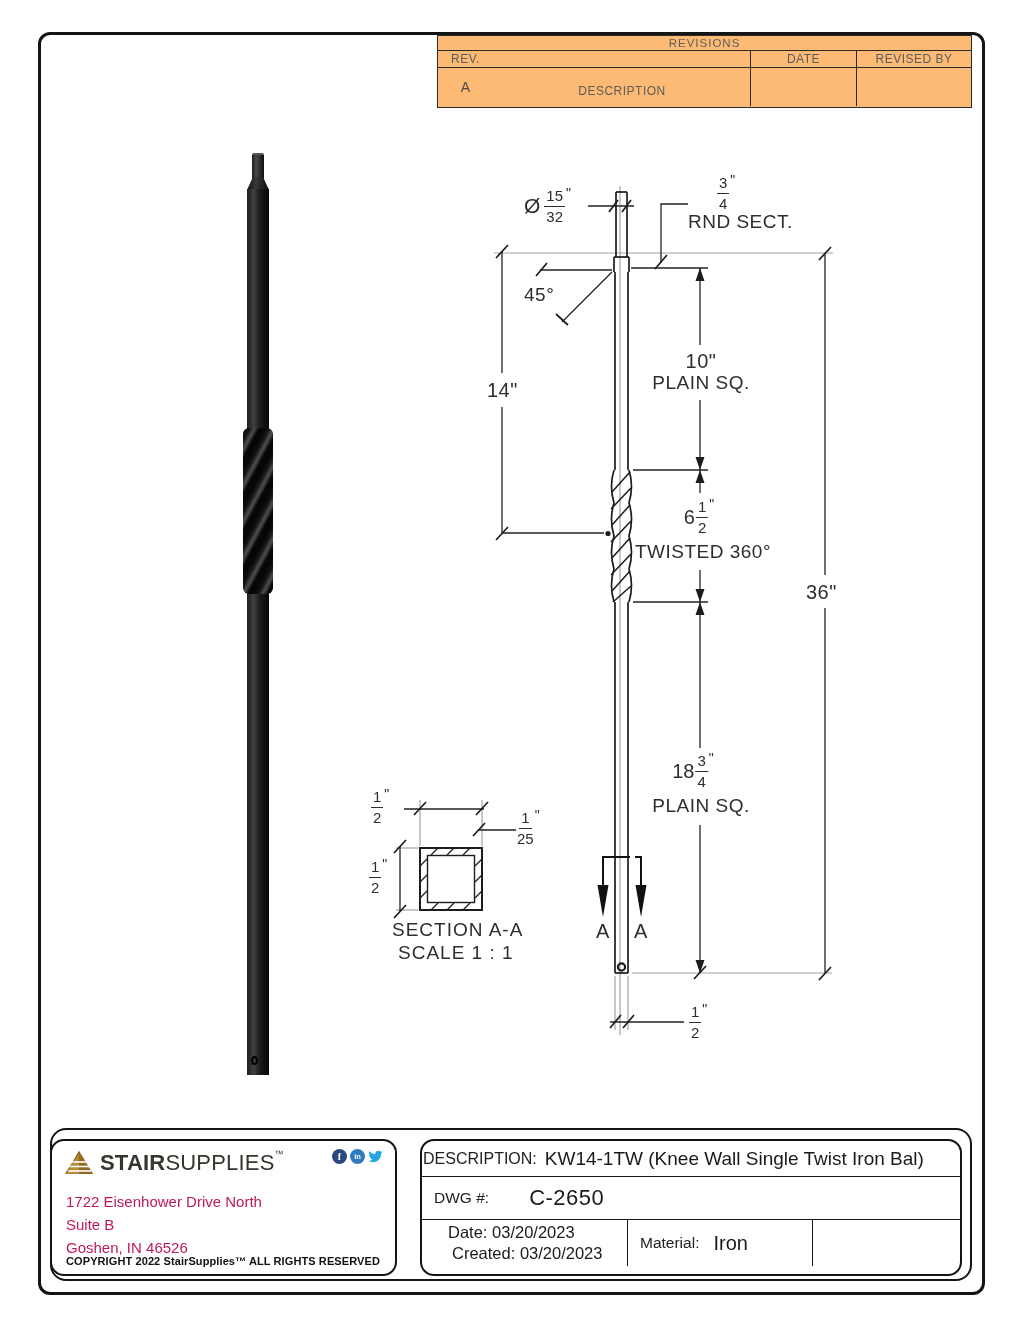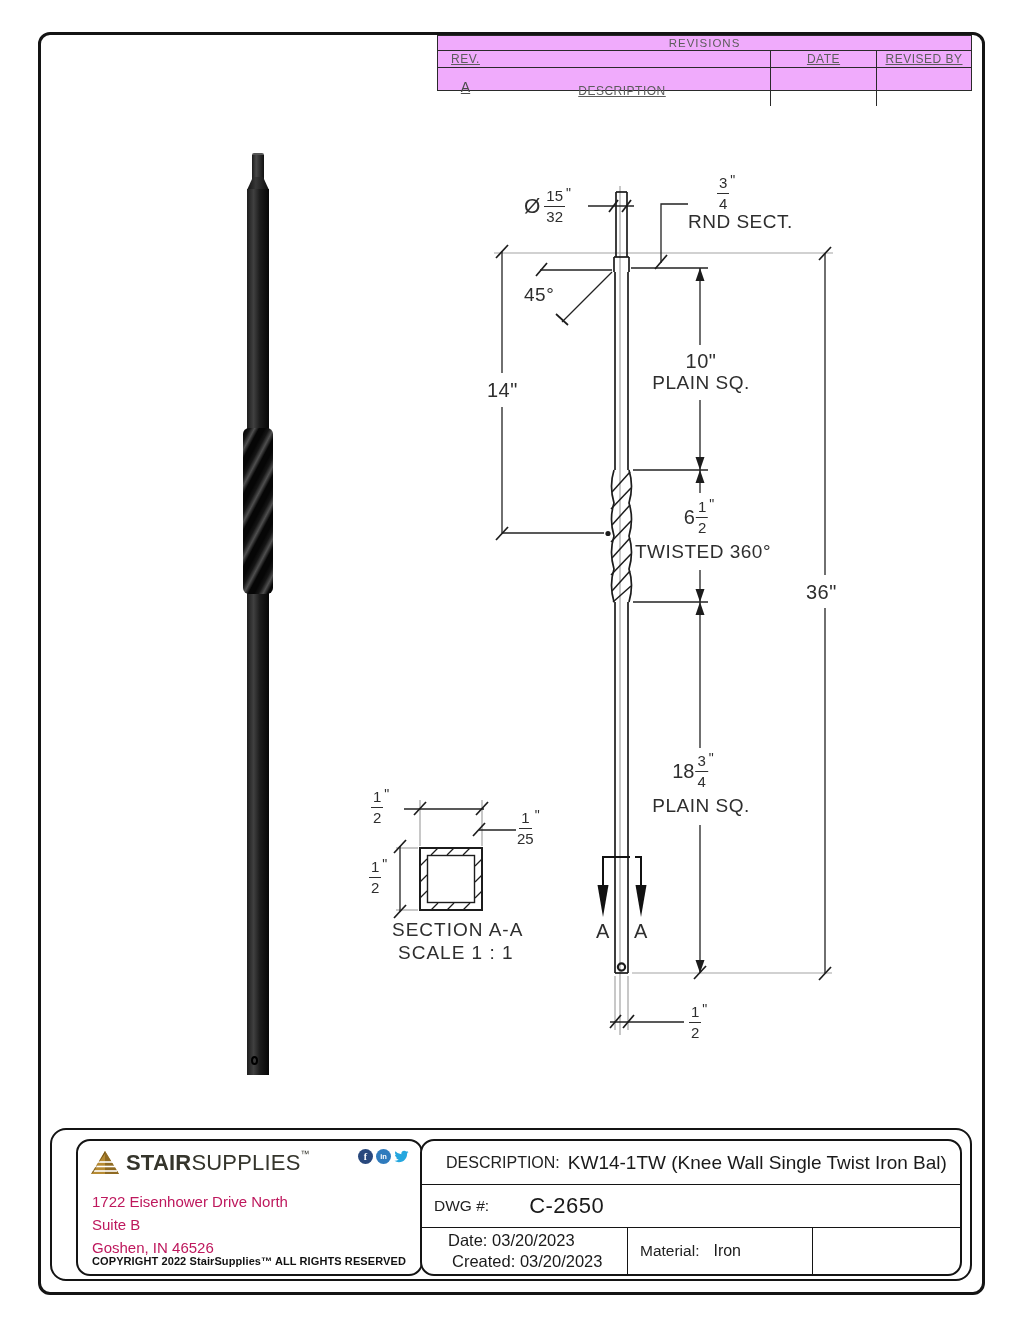--- a/index.html
+++ b/index.html
@@ -2,29 +2,29 @@
 <html><head>
 <meta charset="utf-8">
 <style>
   html,body{margin:0;padding:0;background:#e9e9e9;}
   #sheet{position:relative;width:1024px;height:1325px;background:#ffffff;overflow:hidden;
          font-family:"Liberation Sans",sans-serif;color:#2e2e2e;}
   .abs{position:absolute;}
   
   #page-border{left:38px;top:32px;width:941px;height:1257px;border:3px solid #141414;border-radius:12px;}
   
-  #rev-table{left:437px;top:35px;width:535px;height:56px;border:1.8px solid #2a2a2a;box-sizing:border-box;background:#f0abfc;}
+  #rev-table{left:437px;top:35px;width:535px;height:73px;border:1.8px solid #2a2a2a;box-sizing:border-box;background:#fdba74;}
   .rev-row{display:flex;box-sizing:border-box;}
   .rev-title{height:15px;border-bottom:1.2px solid #2a2a2a;justify-content:center;align-items:center;
              font-size:11.5px;color:#5c5c5c;letter-spacing:1px;}
   .rev-head{height:17px;border-bottom:1.2px solid #2a2a2a;font-size:12px;color:#5c5c5c;letter-spacing:.5px;}
   .rev-data{height:38px;font-size:14px;color:#4a4a4a;}
-  .rc{display:flex;justify-content:center;align-items:center;box-sizing:border-box;text-decoration:underline;}
+  .rc{display:flex;justify-content:center;align-items:center;box-sizing:border-box;}
   .rc+.rc{border-left:1.2px solid #2a2a2a;}
-  .w-rev{width:55px;} .w-desc{width:257px;margin-top:40px;} .w-date{width:106px;margin-left:20px;} .w-by{flex:1;}
+  .w-rev{width:55px;} .w-desc{width:257px;margin-top:40px;} .w-date{width:106px;} .w-by{flex:1;}
   
   #photo{left:246px;top:153px;width:24px;height:922px;}
   .ph-pin{left:6px;top:0;width:12px;height:26px;border-radius:2px 2px 0 0;
           background:linear-gradient(90deg,#1c1c1c,#4a4a4a 35%,#101010);border-top:2px solid #555;box-sizing:border-box;}
   .ph-shoulder{left:1px;top:24px;width:22px;height:13px;background:linear-gradient(90deg,#121212,#383838 40%,#0b0b0b);
           clip-path:polygon(27% 0,73% 0,100% 100%,0 100%);}
   .ph-shaft{left:1px;top:36px;width:22px;height:886px;
           background:linear-gradient(90deg,#1d1d1d,#404040 30%,#1c1c1c 58%,#060606);}
   .ph-twist{left:-3px;top:275px;width:30px;height:166px;border-radius:6px;
           background:repeating-linear-gradient(-62deg,#060606 0px,#060606 5px,#4f4f4f 9px,#161616 13px,#060606 17px);}
@@ -36,30 +36,30 @@
   .dimgrp{position:absolute;display:flex;align-items:center;white-space:nowrap;color:#2e2e2e;}
   .whole{font-size:20px;line-height:1;}
   .frac{display:inline-flex;flex-direction:column;align-items:center;line-height:1;margin:0 1px;}
   .frac .n{font-size:15px;padding:0 2px 2.5px;border-bottom:1.6px solid #2e2e2e;}
   .frac .d{font-size:15px;padding-top:2.5px;}
   .fu{font-size:14px;align-self:flex-start;margin-top:-3px;}
   .dia{font-size:21px;margin-right:3px;}
   
   .tb{box-sizing:border-box;border:2.4px solid #141414;border-radius:14px;background:#fff;}
   #tb-outer{left:50px;top:1128px;width:922px;height:153px;border-width:2.8px;border-radius:16px;}
-  #tb-logo{left:76px;top:1139px;width:347px;height:137px;}
+  #tb-logo{left:50px;top:1139px;width:347px;height:137px;}
   #tb-info{left:420px;top:1139px;width:542px;height:137px;overflow:hidden;}
-  .tb-row1{display:flex;align-items:center;height:44px;border-bottom:1.8px solid #141414;padding-left:24px;box-sizing:border-box;}
+  .tb-row1{display:flex;align-items:center;height:36px;border-bottom:1.8px solid #141414;padding-left:1px;box-sizing:border-box;}
   .tb-row2{display:flex;height:43px;border-bottom:1.8px solid #141414;box-sizing:border-box;}
   .tb-row3{display:flex;height:46px;box-sizing:border-box;}
   .cell{display:flex;align-items:center;box-sizing:border-box;padding-left:12px;}
   .bR{border-right:1.8px solid #141414;}
   .small-label{font-size:15.5px;color:#222;}
   .big-val{font-size:22px;color:#1a1a1a;margin-left:14px;letter-spacing:.5px;}
-  .mid-val{font-size:16px;color:#1a1a1a;margin-left:14px;}
+  .mid-val{font-size:20px;color:#1a1a1a;margin-left:14px;}
   .desc-val{font-size:19px;color:#1a1a1a;margin-left:8px;}
   .date-cell{flex-direction:column;align-items:flex-start;justify-content:center;font-size:16.5px;color:#1a1a1a;line-height:21px;padding-left:26px;}
   
   .brand-row{position:absolute;left:12px;top:9px;display:flex;align-items:center;}
   .brand-text{font-size:22px;color:#35352c;letter-spacing:.2px;margin-left:6px;}
   .brand-text b{font-weight:700;}
   .tm{font-size:9px;vertical-align:top;position:relative;top:-1px;}
   .social{position:absolute;right:12px;top:8px;display:flex;gap:3px;align-items:center;}
   .soc{width:15px;height:15px;border-radius:50%;display:flex;align-items:center;justify-content:center;
        color:#fff;font-size:10px;font-weight:bold;}

